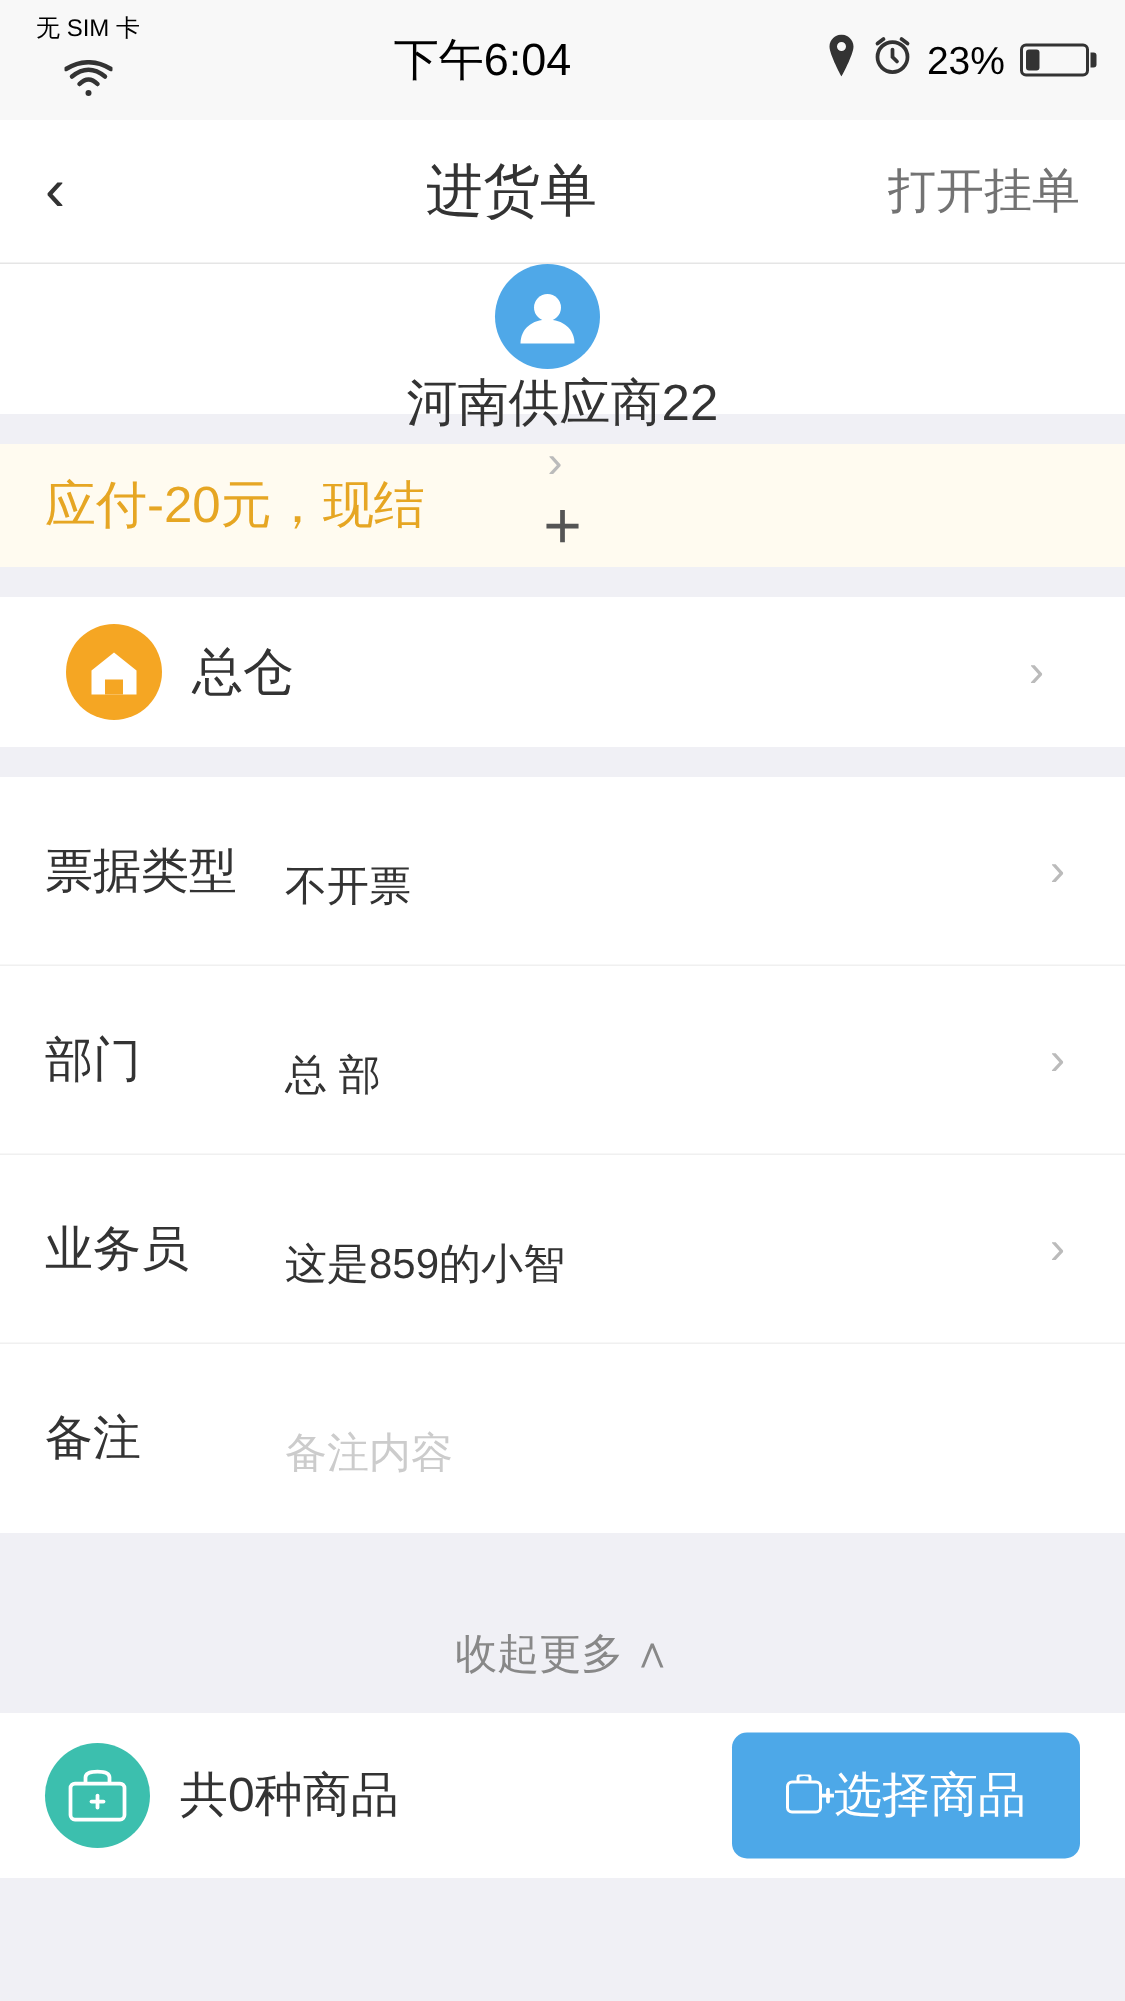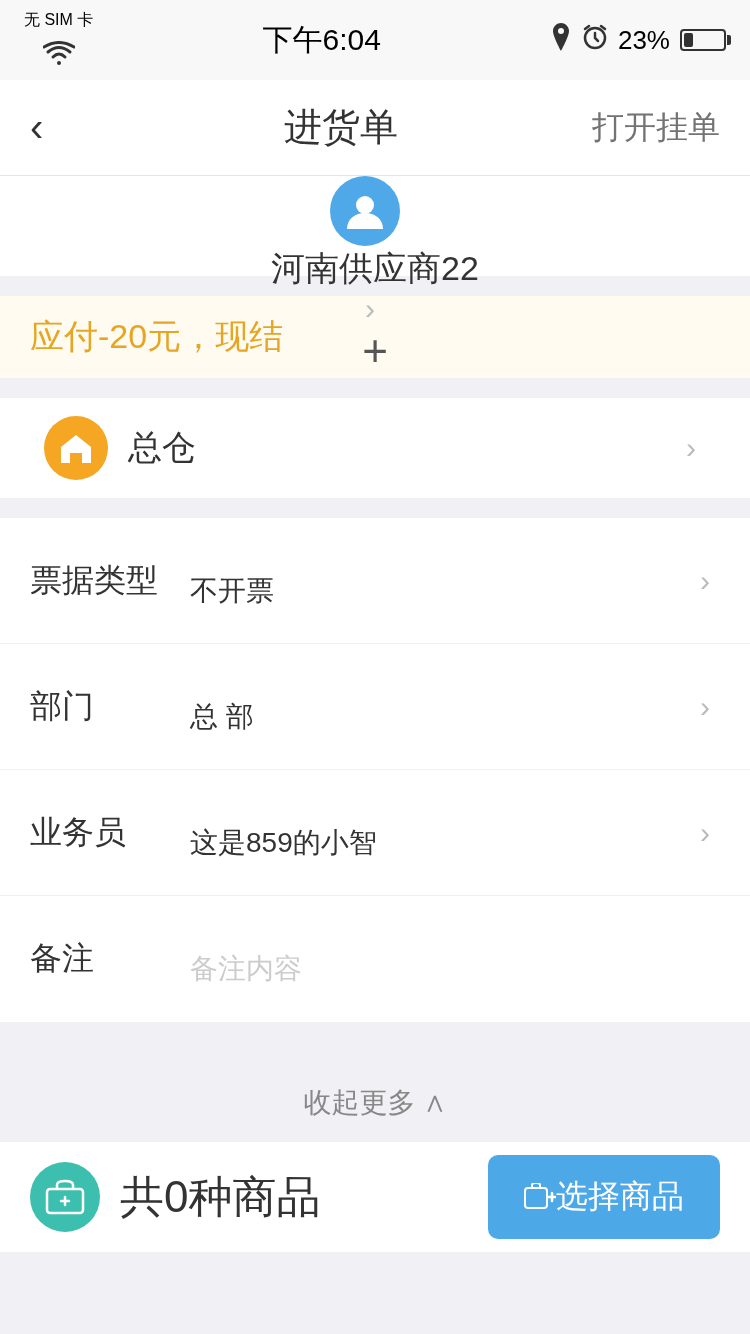--- a/index.html
+++ b/index.html
@@ -247,21 +247,21 @@
       border-radius: 50%;
       background: #3cbfae;
       display: flex;
       align-items: center;
       justify-content: center;
       margin-right: 20px;
       flex-shrink: 0;
     }
     .product-count {
       flex: 1;
-      font-size: 44px;
+      font-size: 32px;
       color: #333;
     }
     .select-btn {
       background: #4da8e8;
       color: #ffffff;
       border: none;
       border-radius: 10px;
       padding: 20px 36px;
       font-size: 32px;
       cursor: pointer;

